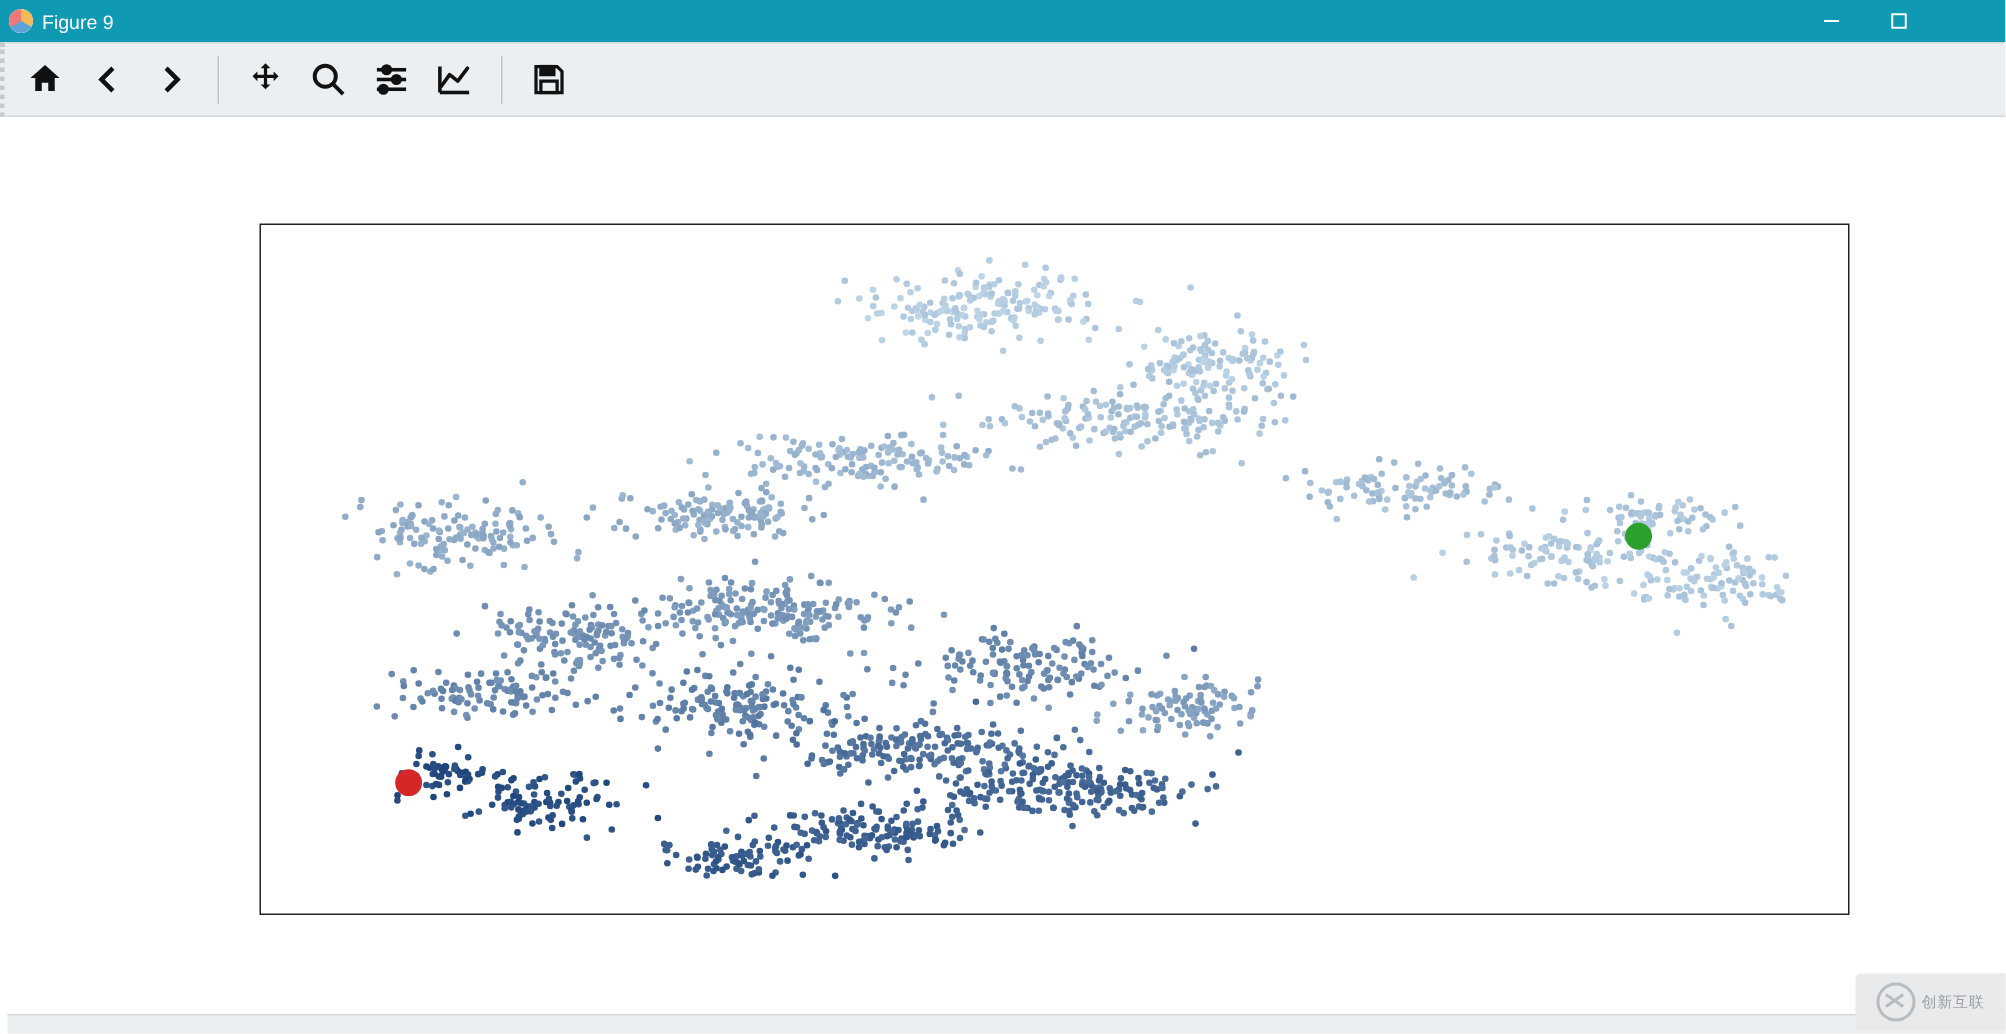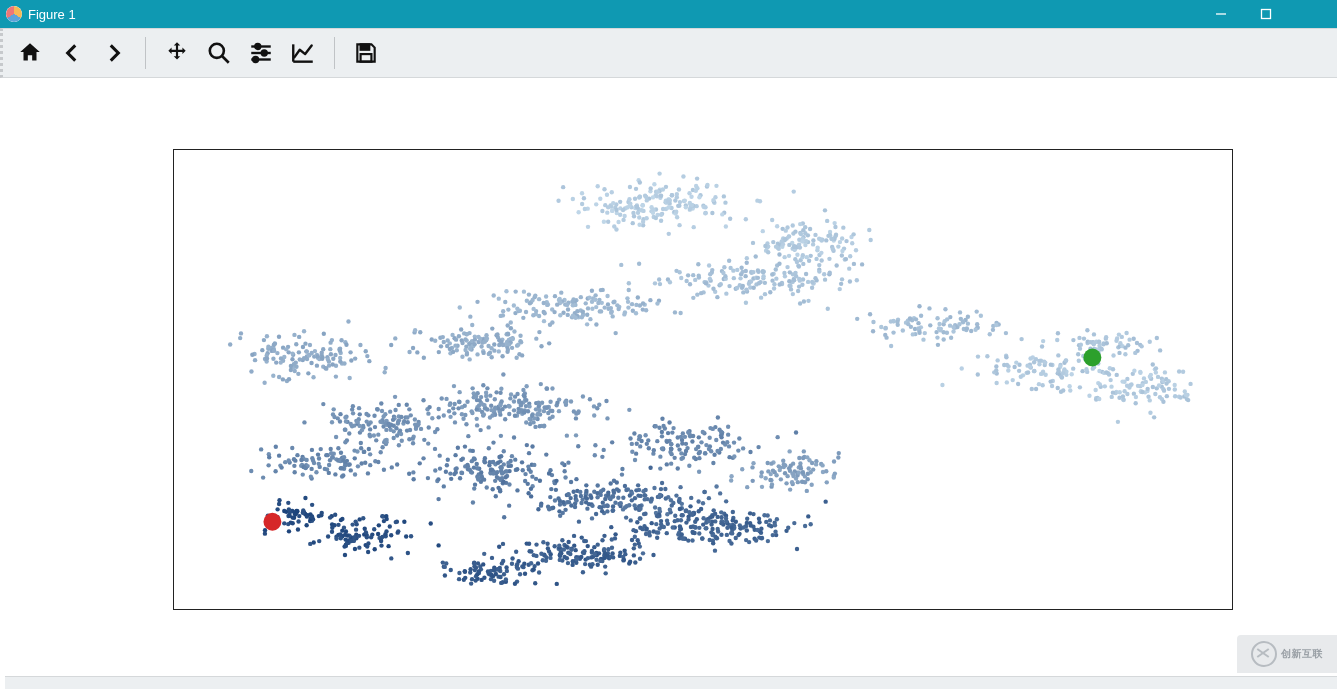--- a/index.html
+++ b/index.html
@@ -105,29 +105,29 @@
     position: absolute;
     left: 5px; right: 0; bottom: 0;
     height: 12px;
     background: #eceff1;
     border-top: 1px solid #d5d8da;
   }
 
   
   .watermark {
     position: absolute;
-    right: 0; bottom: 16px;
+    right: 0; bottom: 2px;
     width: 100px; height: 38px;
     background: #e8eaec;
     border-top-left-radius: 4px;
     display: flex; align-items: center; justify-content: center;
     color: #9aa0a6;
     font-size: 10px;
     letter-spacing: 0.5px;
-    font-weight: bold;
+    font-weight: normal;
   }
   .watermark .wm-icon {
     width: 22px; height: 22px;
     border: 2px solid #b7bcc1;
     border-radius: 50%;
     margin-right: 4px;
     position: relative;
   }
   .watermark .wm-icon::before,
   .watermark .wm-icon::after {
@@ -140,21 +140,21 @@
   }
   .watermark .wm-icon::after {
     left: 3px; top: 9px; width: 14px; height: 2px; transform: rotate(-35deg);
   }
 </style>
 </head>
 <body>
 
 <div class="titlebar">
   <div class="app-icon"></div>
-  <span class="title-text">Figure 1</span>
+  <span class="title-text">Figure 9</span>
   <div class="win-controls">
     <div class="win-btn">
       <svg width="12" height="12" viewBox="0 0 12 12">
           <line x1="1" y1="6" x2="11" y2="6" stroke="#fff" stroke-width="1.3"></line>
         </svg>
     </div>
     <div class="win-btn">
       <svg width="12" height="12" viewBox="0 0 12 12">
           <rect x="1.5" y="1.5" width="9" height="9" fill="none" stroke="#fff" stroke-width="1.3"></rect>
         </svg>

